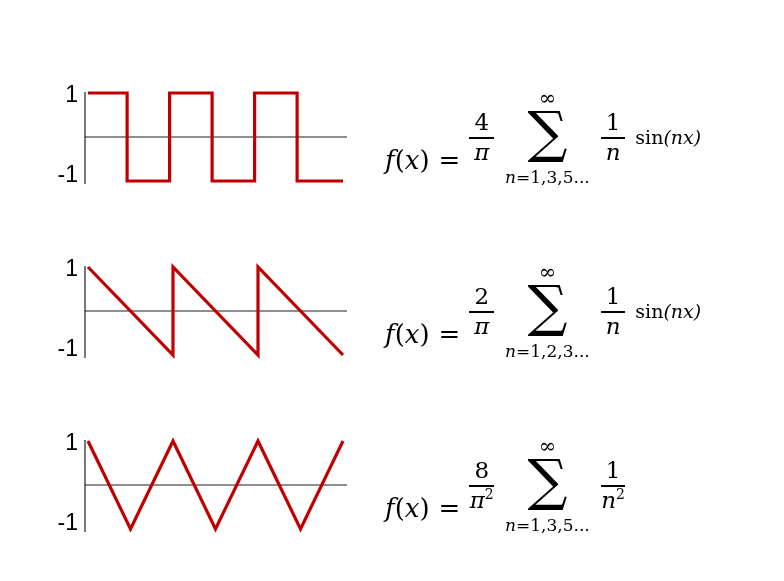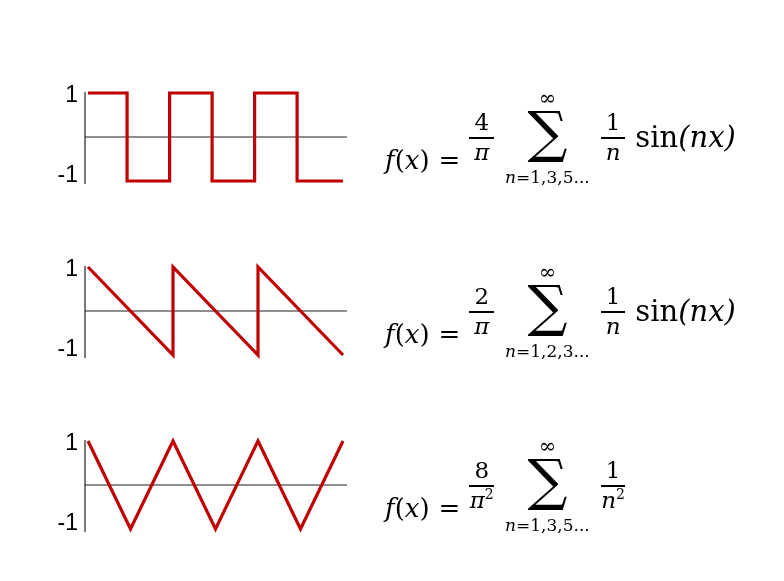--- a/index.html
+++ b/index.html
@@ -94,21 +94,21 @@
   .sum .sigma {
     font-size: 56px;
     line-height: 0.84;
   }
   .sum .sum-lower {
     font-size: 17px;
     margin-top: 13px;
   }
 
   .trig {
-    font-size: 29px;
+    font-size: 19px;
     margin-left: 1px;
   }
 </style>
 </head>
 <body>
 
 <div class="row r0">
   <svg class="plot" width="320" height="112" viewBox="0 0 320 112">
     <line class="axis" x1="45" y1="56" x2="307" y2="56"></line>
     <line class="axis" x1="45" y1="11" x2="45" y2="103"></line>

